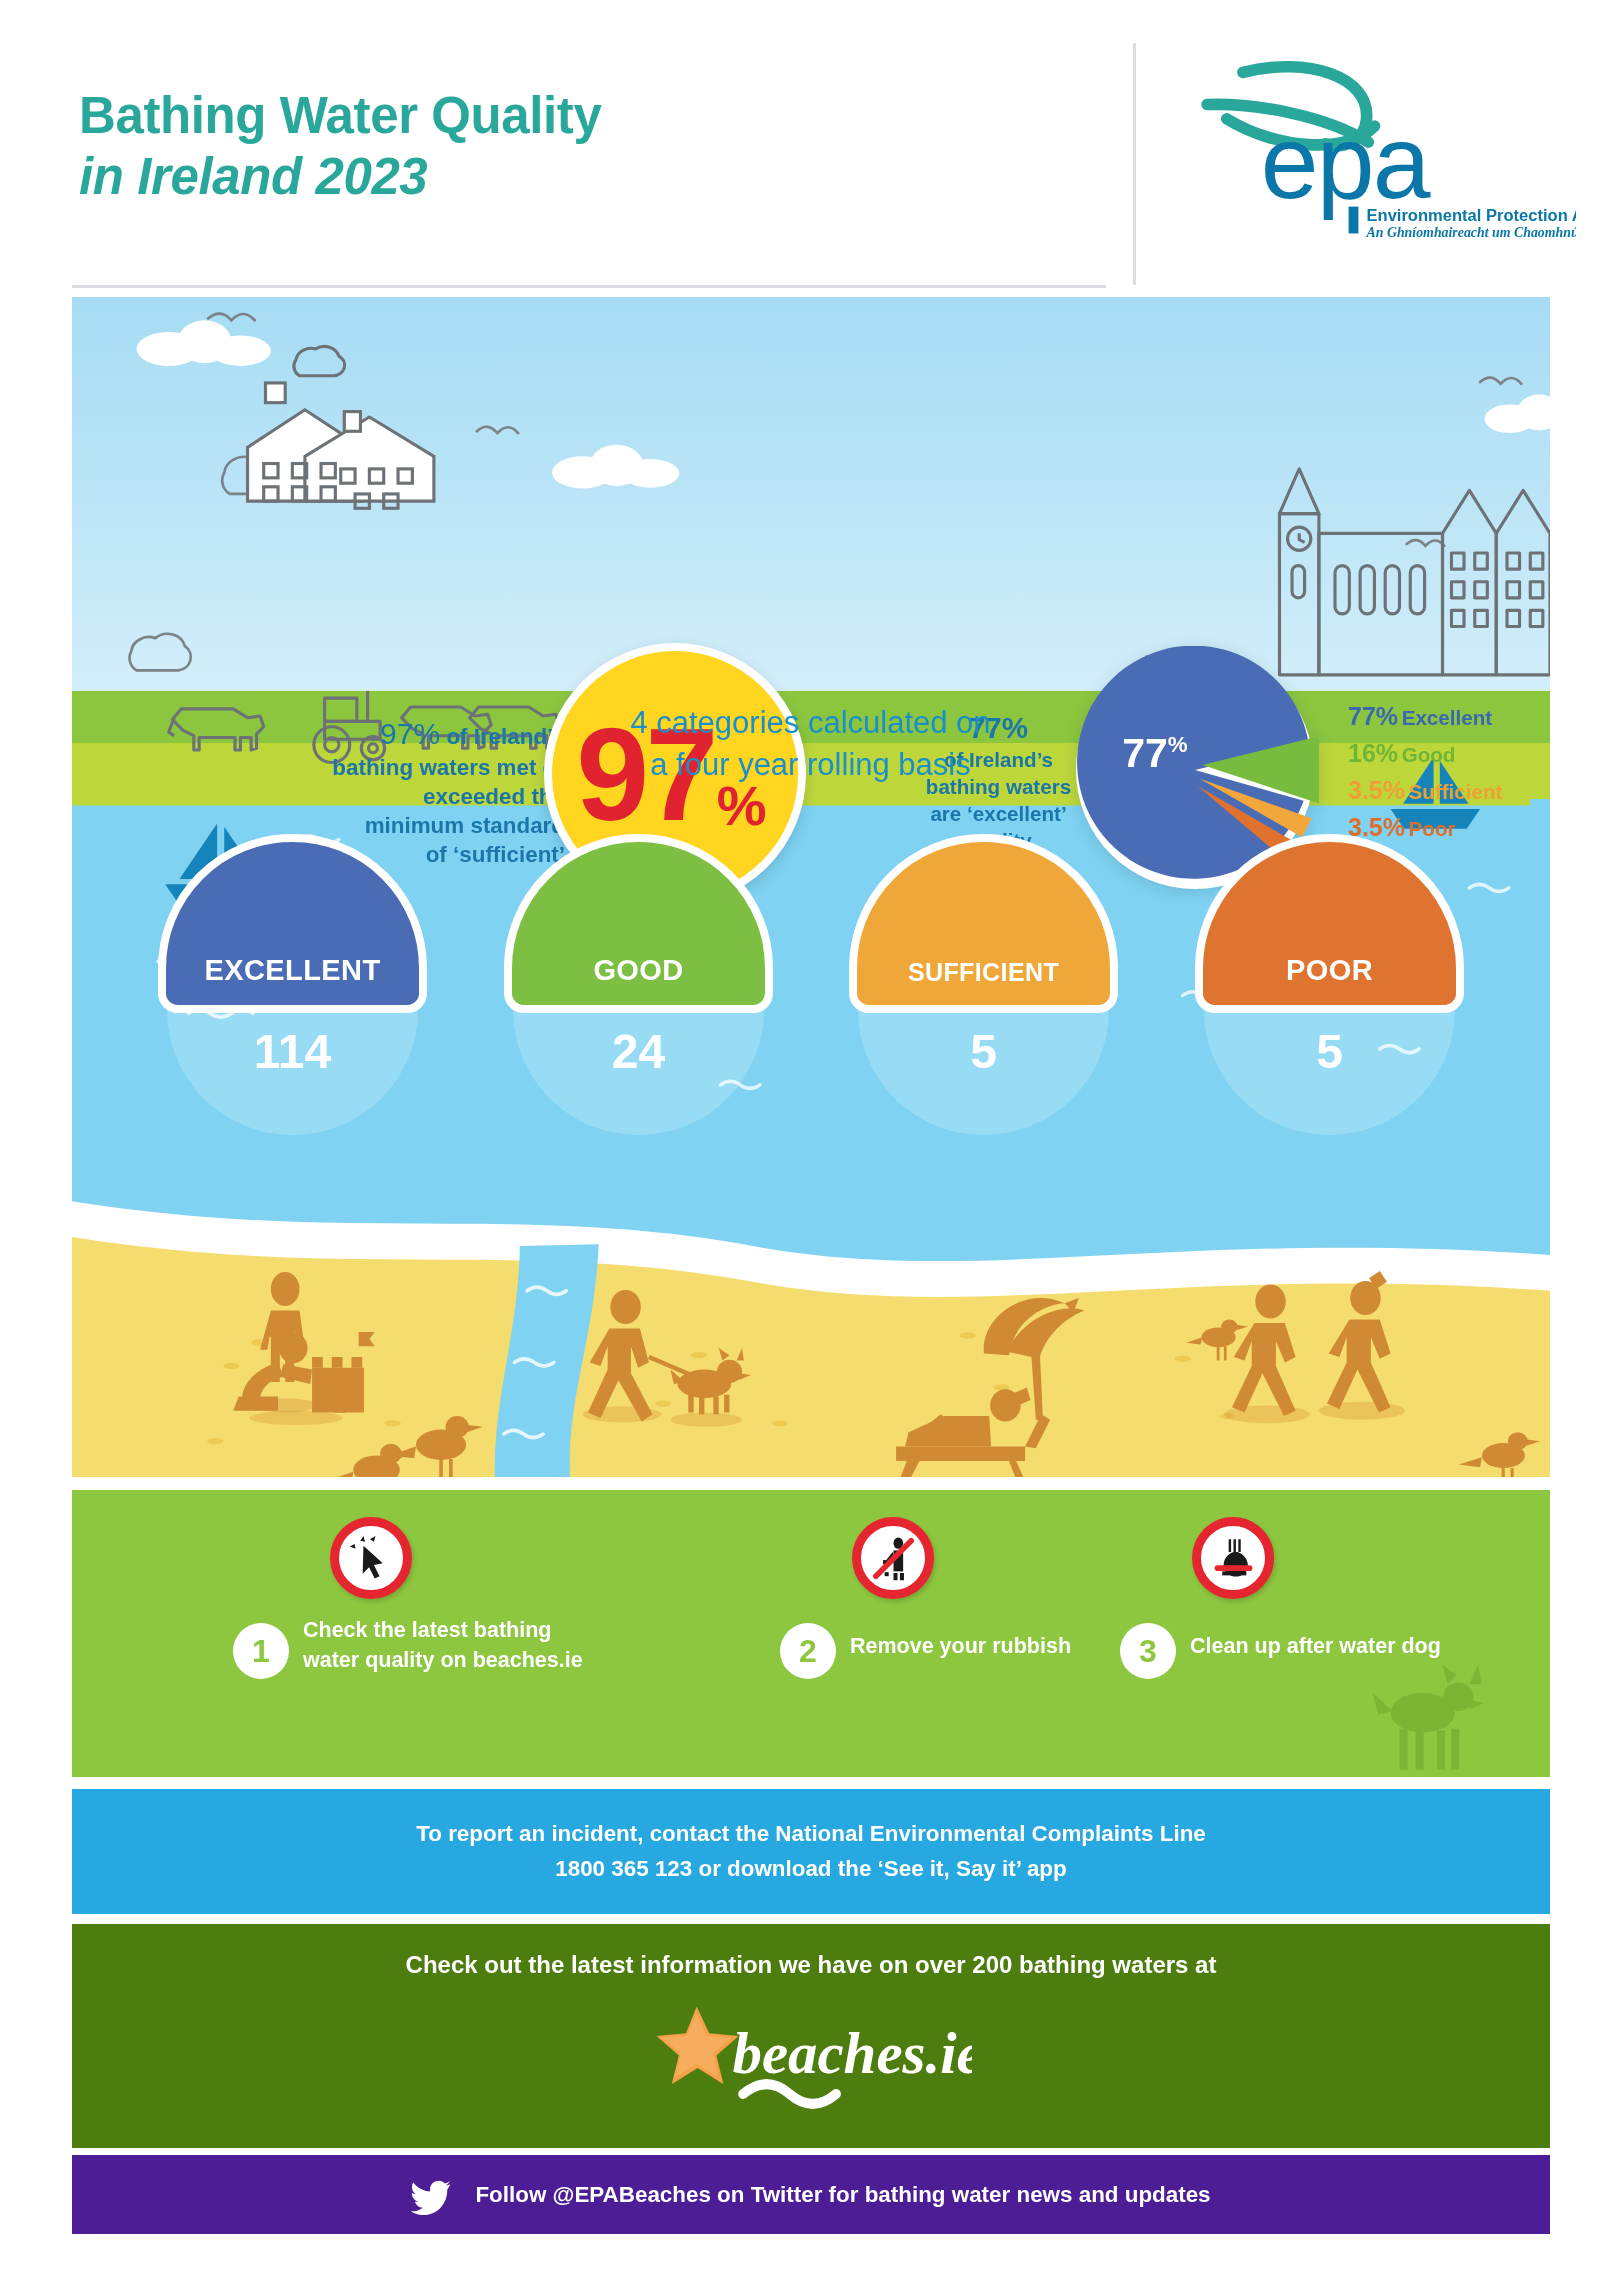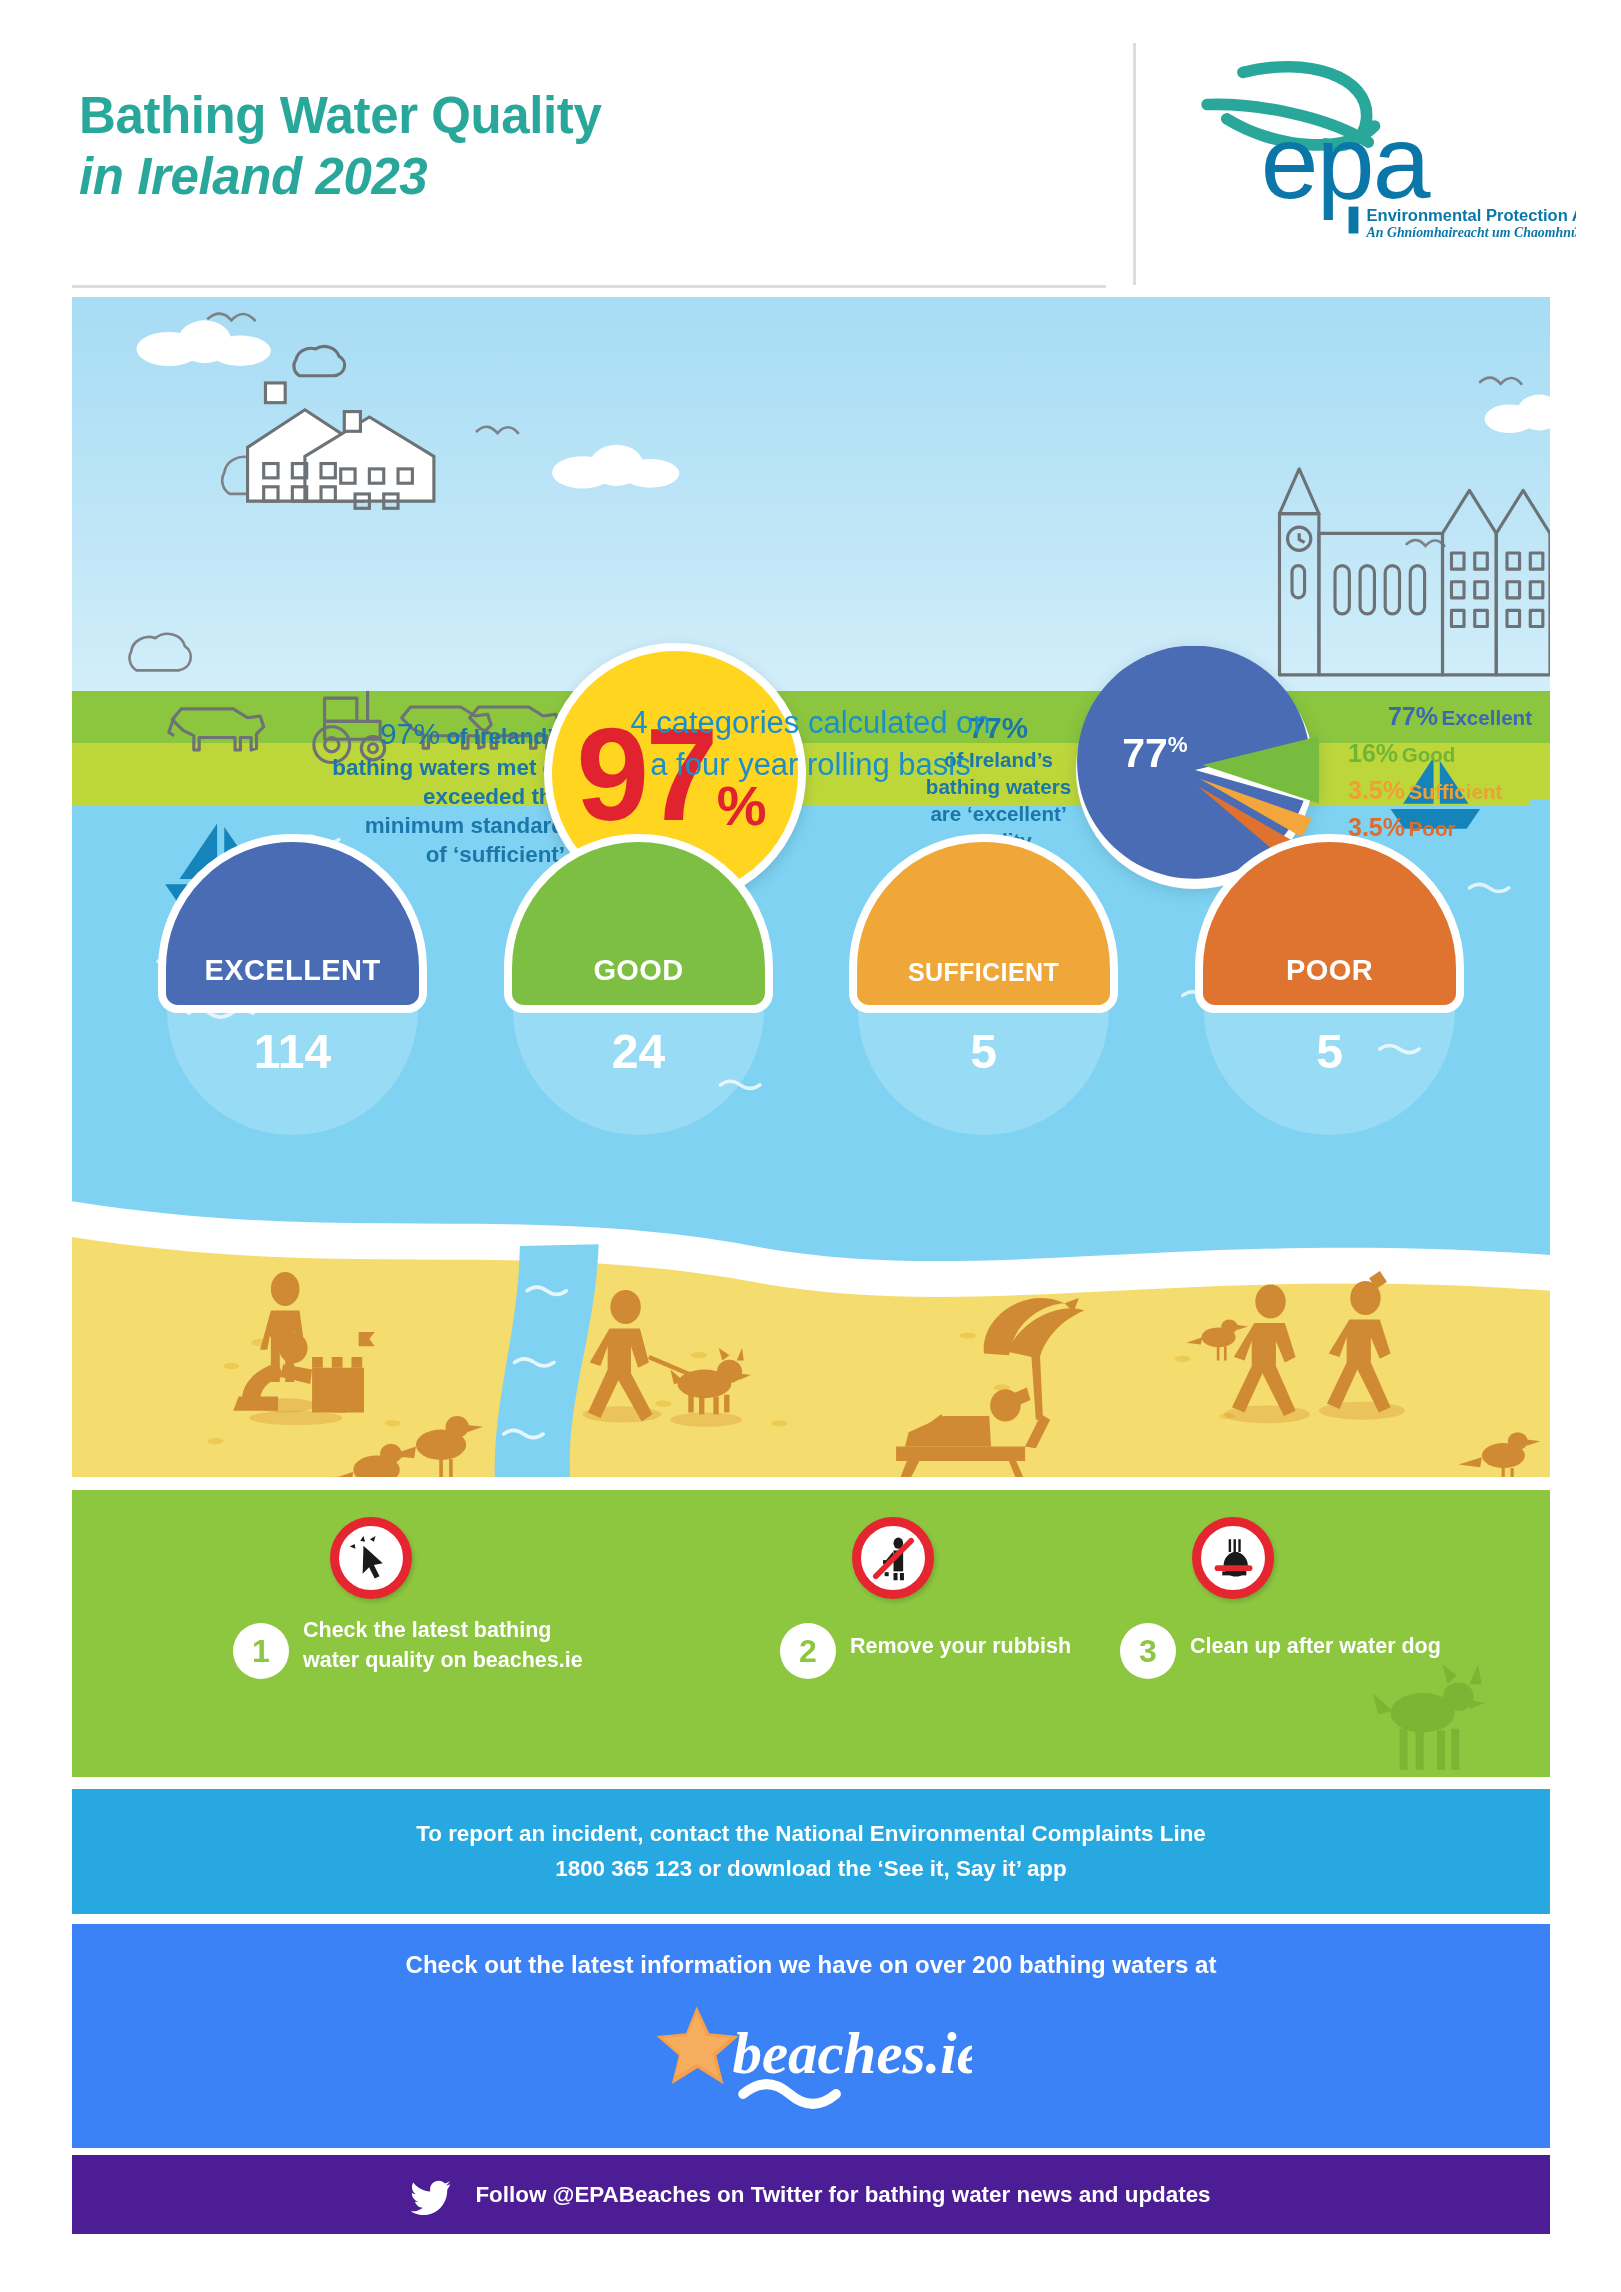--- a/index.html
+++ b/index.html
@@ -144,21 +144,21 @@
   .bar-report {
     position:absolute; left:72px; top:1789px; width:1478px; height:125px;
     background:#28a8e0; display:flex; flex-direction:column;
     align-items:center; justify-content:center;
   }
   .bar-report div {
     color:#ffffff; font-size:22.4px; font-weight:600; line-height:1.52; text-align:center;
   }
   .bar-beaches {
     position:absolute; left:72px; top:1924px; width:1478px; height:224px;
-    background:#3b82f6;
+    background:#4d7c0f;
   }
   .bar-beaches .line {
     position:absolute; left:0; top:27px; width:100%; text-align:center;
     color:#ffffff; font-size:24px; font-weight:bold;
   }
   .beaches-logo { position:absolute; left:50%; top:70px; transform:translateX(-50%);
     width:322px; height:125px; }
   .bar-twitter {
     position:absolute; left:72px; top:2155px; width:1478px; height:79px;
     background:#4c1d95; display:flex; align-items:center; justify-content:center; gap:23px;
@@ -524,21 +524,21 @@
         <path fill="#f2a63b" d="M104 107 L194 139 A96 96 0 0 1 186 154 Z"></path>
 
         <path fill="#e0712e" d="M102 113 L184 160 A96 96 0 0 1 172 172 Z"></path>
       </svg>
     </div>
     <div class="pie-label">
       <span>77</span><sup>%</sup>
     </div>
 
     <div class="legend">
-      <div class="legend-row" style="color:#3c68b0;text-align:center;">
+      <div class="legend-row" style="color:#3c68b0;">
         <span class="v">77%</span><span class="lb">Excellent</span>
       </div>
       <div class="legend-row" style="color:#6fb637;">
         <span class="v">16%</span><span class="lb">Good</span>
       </div>
       <div class="legend-row" style="color:#efa033;">
         <span class="v">3.5%</span><span class="lb">Sufficient</span>
       </div>
       <div class="legend-row" style="color:#e06c2b;">
         <span class="v">3.5%</span><span class="lb">Poor</span>

